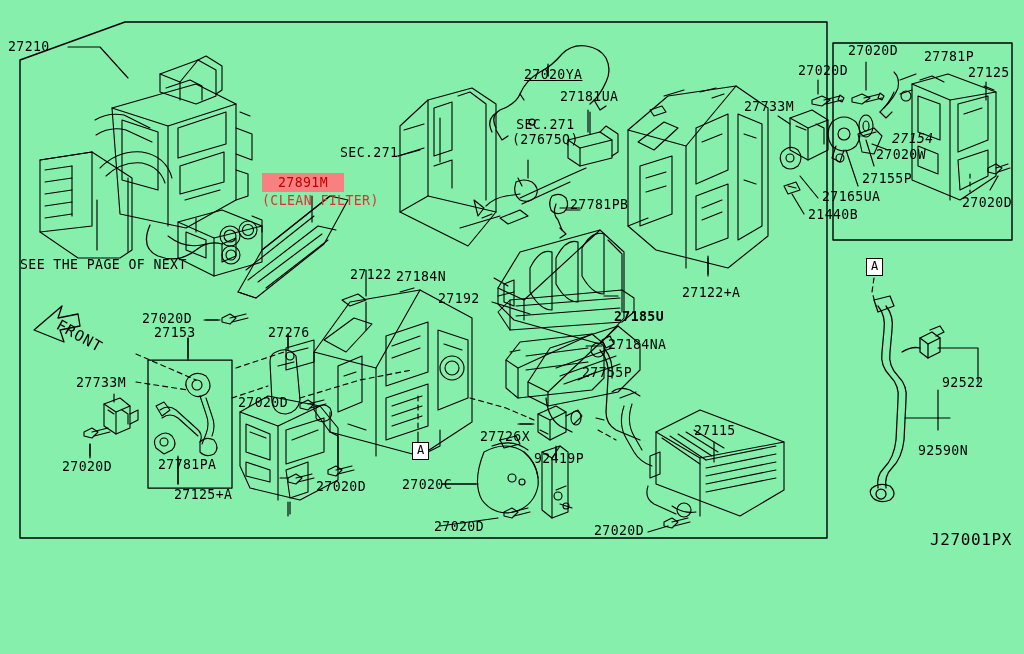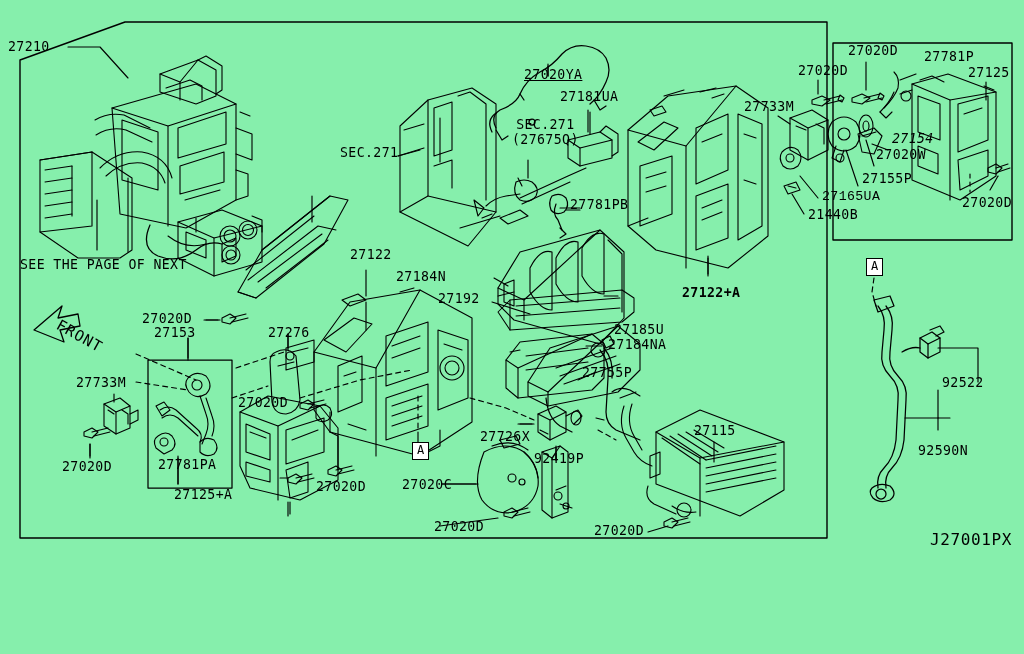--- a/index.html
+++ b/index.html
@@ -622,49 +622,53 @@
 
       <path d="M398,156 L424,148"></path>
 
     </g>
   </svg>
   </div>
 
   <div class="lbl" style="left:8px;top:40px;">27210</div>
   <div class="lbl" style="left:20px;top:258px;">SEE THE PAGE OF NEXT</div>
 
+  <div class="hl-wrap" style="left:262px;top:172px;">
+    <span class="hl-box">27891M</span>
+    <span class="hl-sub">(CLEAN FILTER)</span>
+  </div>
 
   <div class="lbl" style="left:340px;top:146px;">SEC.271</div>
   <div class="lbl two" style="left:512px;top:118px;text-align:center;">
     <span>SEC.271</span><br>
     <span>(27675Q)</span>
   </div>
 
   <div class="lbl" style="left:524px;top:68px;text-decoration:underline;">27020YA</div>
   <div class="lbl" style="left:560px;top:90px;">27181UA</div>
 
   <div class="lbl" style="left:744px;top:100px;">27733M</div>
   <div class="lbl" style="left:798px;top:64px;">27020D</div>
   <div class="lbl" style="left:848px;top:44px;">27020D</div>
   <div class="lbl" style="left:924px;top:50px;">27781P</div>
   <div class="lbl" style="left:968px;top:66px;">27125</div>
   <div class="lbl" style="left:892px;top:132px;font-style:italic;">27154</div>
   <div class="lbl" style="left:876px;top:148px;">27020W</div>
   <div class="lbl" style="left:862px;top:172px;">27155P</div>
-  <div class="lbl" style="left:822px;top:190px;font-family:Liberation Mono, monospace;">27165UA</div>
+  <div class="lbl" style="left:822px;top:190px;">27165UA</div>
   <div class="lbl" style="left:808px;top:208px;">21440B</div>
   <div class="lbl" style="left:962px;top:196px;">27020D</div>
 
   <div class="lbl" style="left:570px;top:198px;">27781PB</div>
-  <div class="lbl" style="left:350px;top:248px;">27122</div>
+  <div class="lbl" style="left:350px;top:268px;">27122</div>
   <div class="lbl" style="left:396px;top:270px;">27184N</div>
   <div class="lbl" style="left:438px;top:292px;">27192</div>
-  <div class="lbl" style="left:614px;top:323px;">27185U</div>
+  <div class="lbl" style="left:614px;top:310px;font-weight:bold;">27185U</div>
   <div class="lbl" style="left:608px;top:338px;">27184NA</div>
-  <div class="lbl" style="left:682px;top:286px;font-weight:bold;">27122+A</div>
+  <div class="lbl" style="left:682px;top:286px;">27122+A</div>
   <div class="lbl" style="left:582px;top:366px;">27755P</div>
 
   <div class="lbl" style="left:268px;top:326px;">27276</div>
   <div class="lbl" style="left:142px;top:312px;">27020D</div>
   <div class="lbl" style="left:154px;top:326px;">27153</div>
   <div class="lbl" style="left:76px;top:376px;">27733M</div>
   <div class="lbl" style="left:62px;top:460px;">27020D</div>
   <div class="lbl" style="left:158px;top:458px;">27781PA</div>
   <div class="lbl" style="left:174px;top:488px;">27125+A</div>
   <div class="lbl" style="left:238px;top:396px;">27020D</div>

